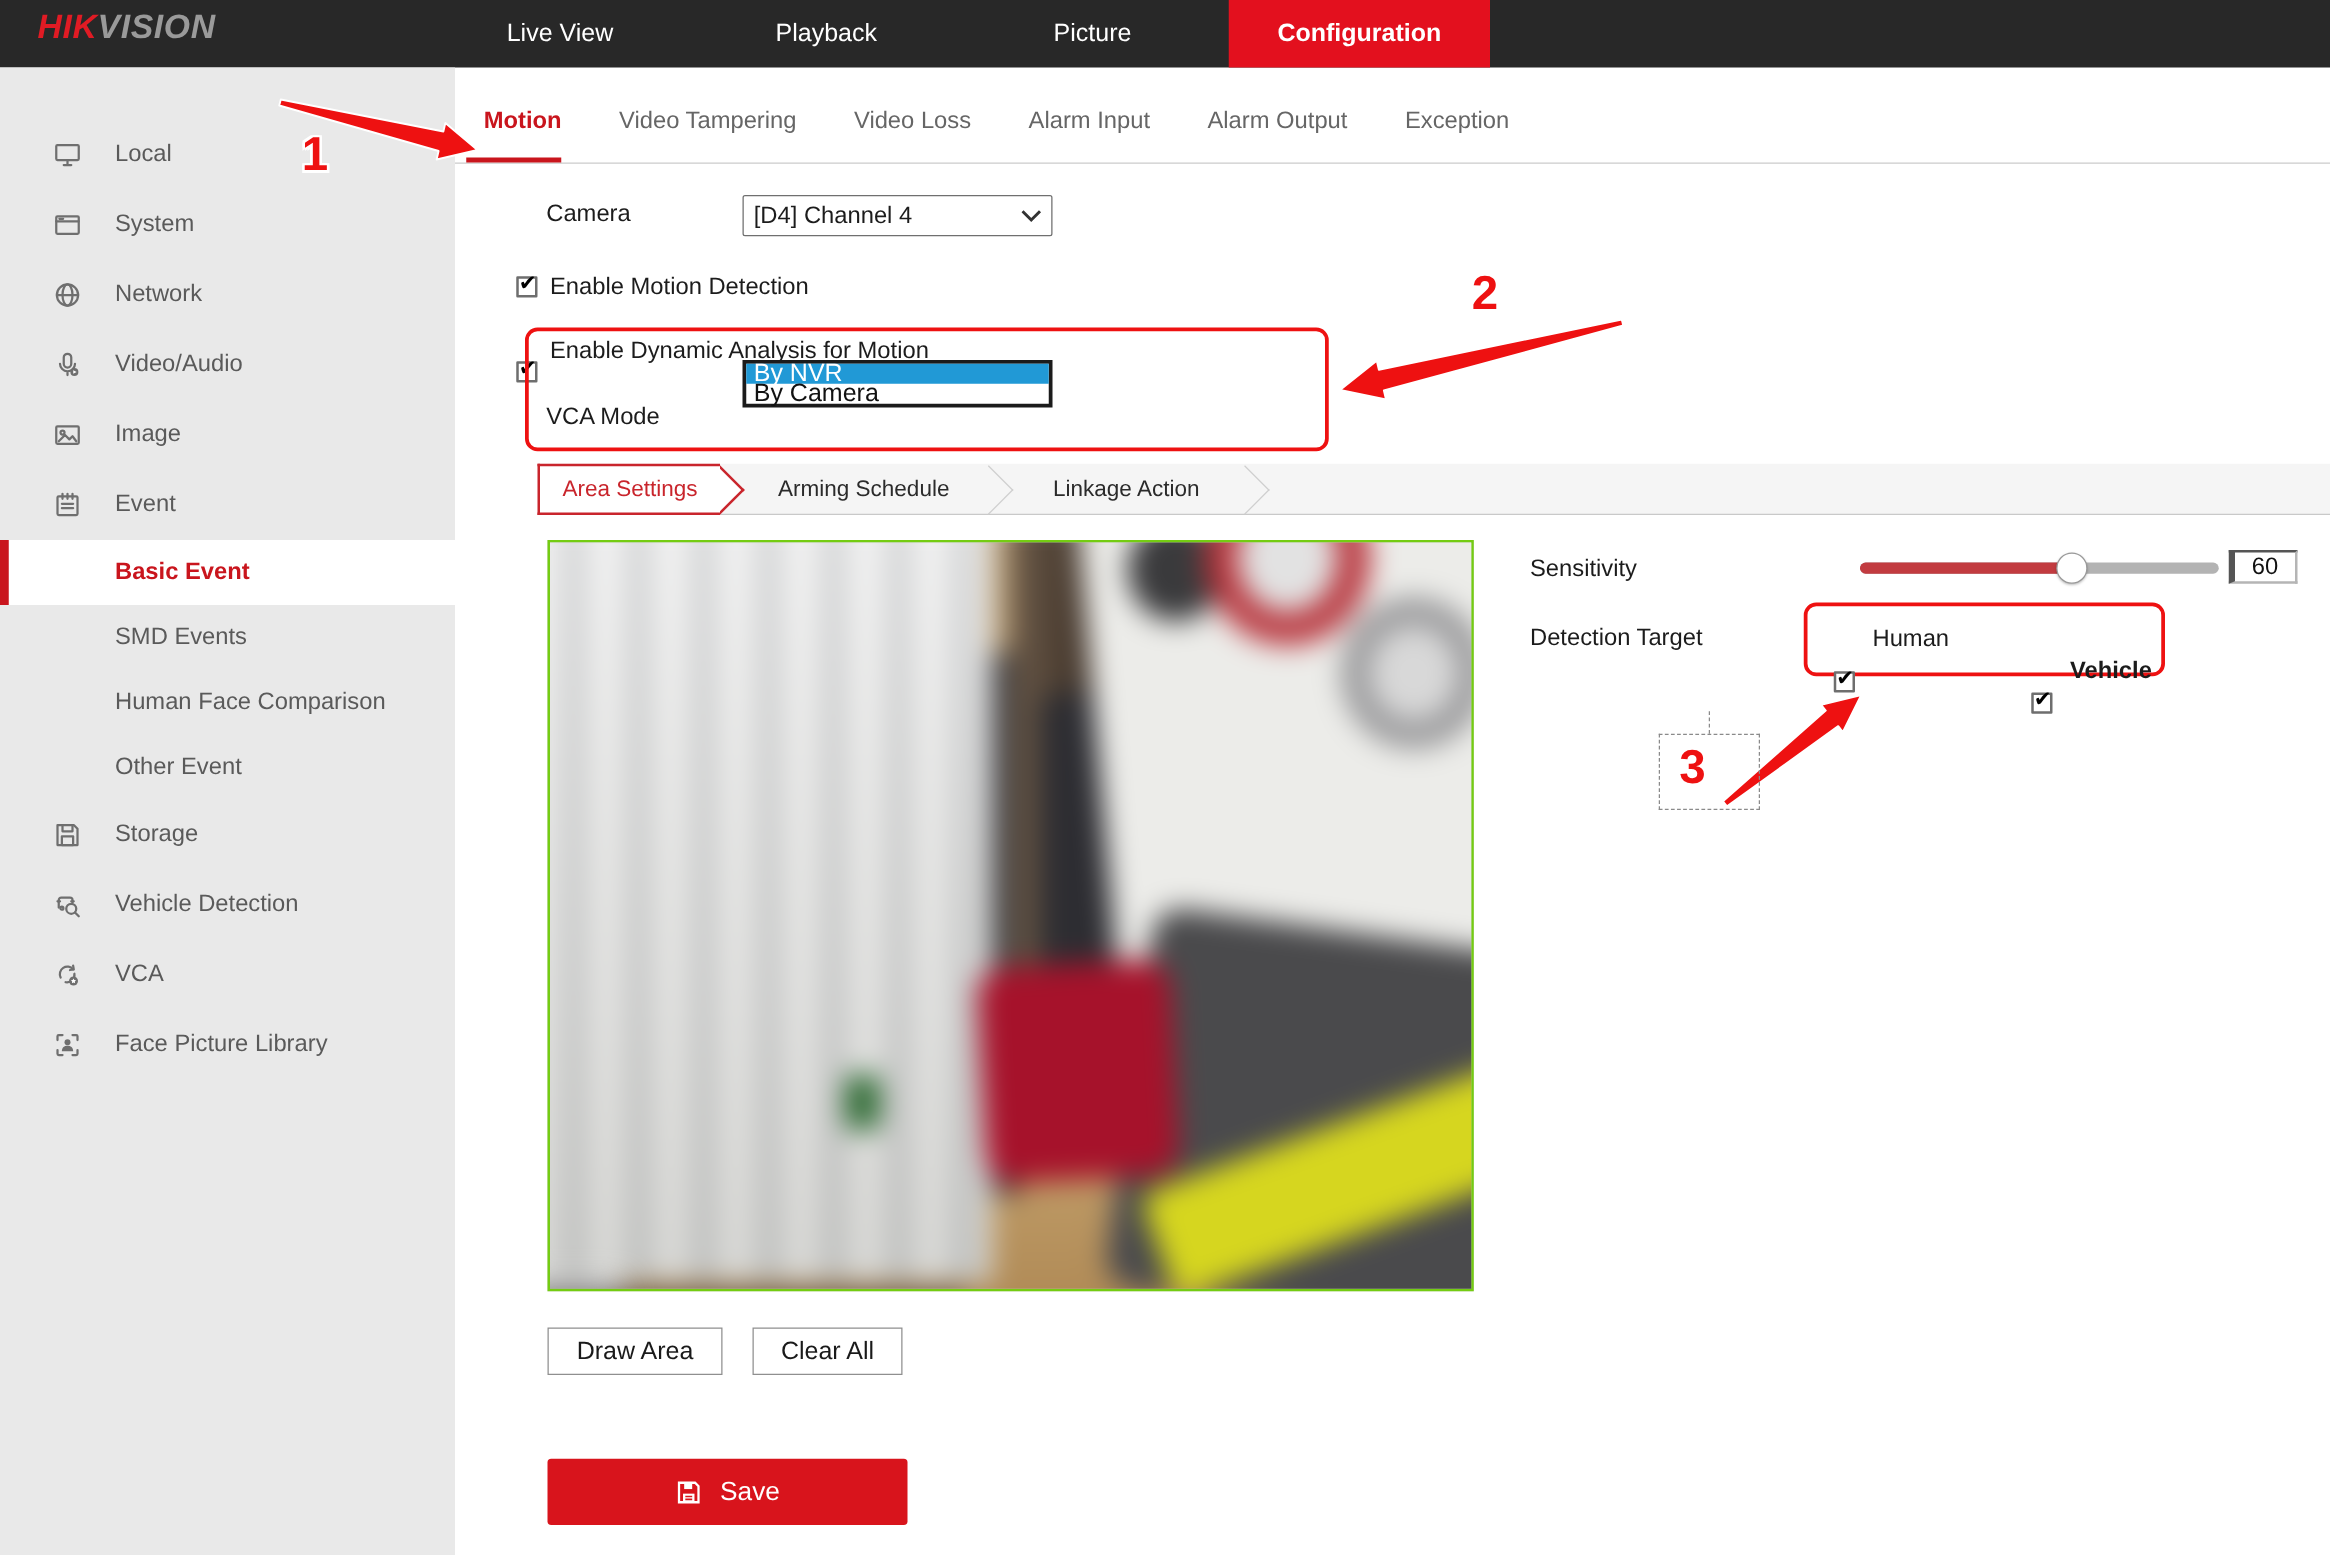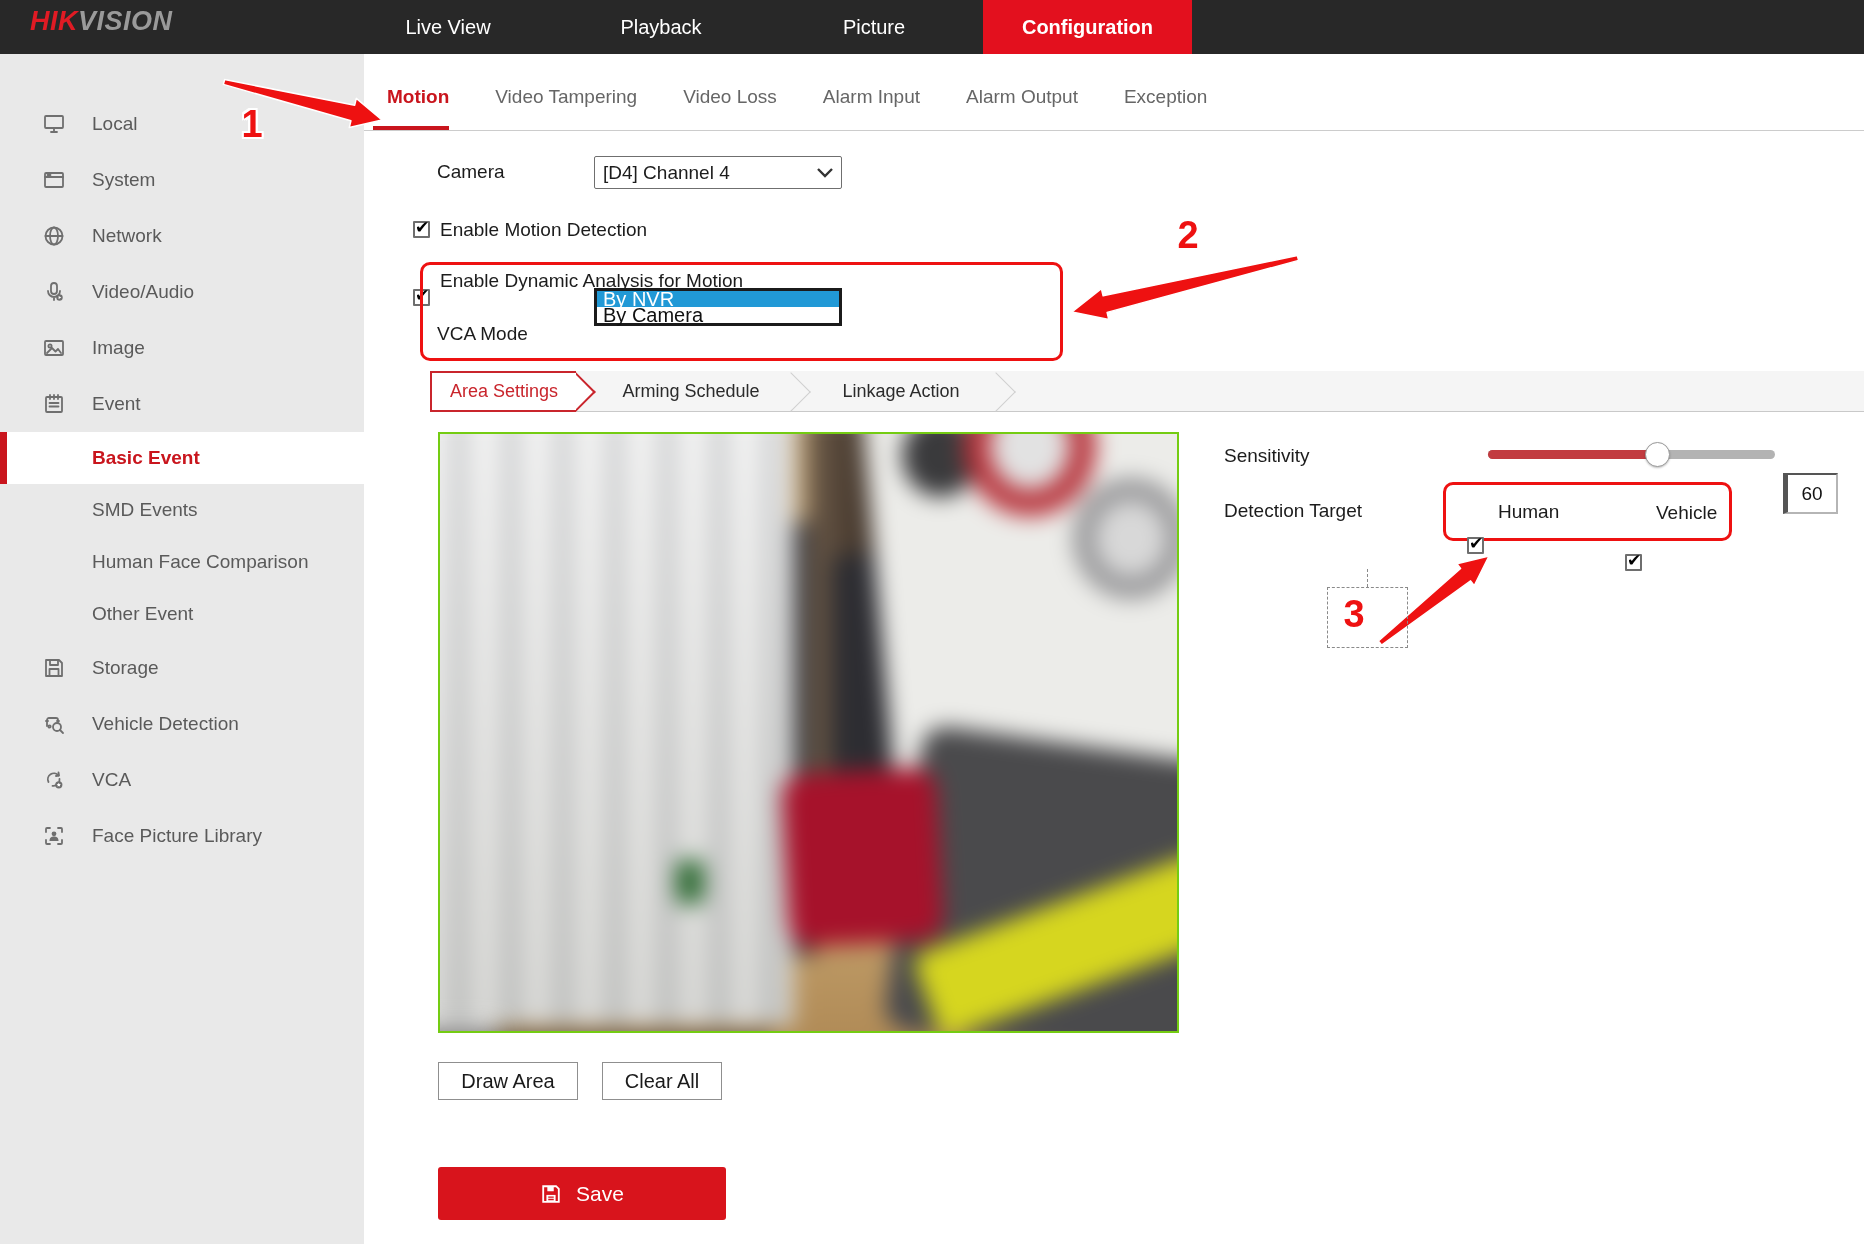--- a/index.html
+++ b/index.html
@@ -77,21 +77,21 @@
   .sc-dark{left:62%;top:52%;width:42%;height:48%;background:#4a4a4c;transform:rotate(8deg);border-radius:24px;}
   .sc-yellow{left:64%;top:76%;width:42%;height:14%;background:#d6d61f;transform:rotate(-20deg);border-radius:12px;}
   .sc-red{left:47%;top:56%;width:20%;height:27%;background:#a6122b;border-radius:22px;transform:rotate(-3deg);}
   .sc-green{left:33%;top:70%;width:3.5%;height:7%;background:#2e6b33;border-radius:6px;}
   .sc-strip{left:0;top:97%;width:45%;height:4%;background:rgba(45,42,40,.55);}
 
   
   .slider-track{left:1488px;top:450px;width:287px;height:9px;border-radius:5px;background:#b3b3b3;cursor:pointer;}
   .slider-fill{left:1488px;top:450px;width:172px;height:9px;border-radius:5px;background:#c23b40;}
   .slider-handle{left:1645px;top:442px;width:25px;height:25px;border-radius:50%;background:#ffffff;border:1.5px solid #999;box-sizing:border-box;box-shadow:0 1px 2px rgba(0,0,0,.25);cursor:grab;z-index:2;}
-  .valbox{left:1783px;top:440px;width:55px;height:41px;background:#fff;border:2px solid #b5b5b5;border-left:5px solid #555;border-top:2px solid #555;box-sizing:border-box;display:flex;align-items:center;justify-content:center;font-size:19px;color:#111;margin-top:33px;}
+  .valbox{left:1783px;top:440px;width:55px;height:27px;background:#fff;border:2px solid #b5b5b5;border-left:5px solid #555;border-top:2px solid #555;box-sizing:border-box;display:flex;align-items:center;justify-content:center;font-size:19px;color:#111;}
 
   .target-box{left:1443px;top:482px;width:289px;height:59px;border:3px solid #ee1111;border-radius:10px;box-sizing:border-box;}
 
   
   .btn{background:#fff;border:1.5px solid #8f8f8f;border-radius:0;box-sizing:border-box;display:flex;align-items:center;justify-content:center;font-size:20px;color:#1a1a1a;cursor:pointer;}
   .btn-draw{left:438px;top:1062px;width:140px;height:38px;}
   .btn-clear{left:602px;top:1062px;width:120px;height:38px;}
   .btn-save{left:438px;top:1167px;width:288px;height:53px;background:#d8141c;border-radius:3px;display:flex;align-items:center;justify-content:center;gap:14px;color:#fff;font-size:21px;cursor:pointer;}
 
   
@@ -289,21 +289,21 @@
 
 <div class="abs lbl" style="left:1224px;top:500px;">Detection Target</div>
 <div class="abs target-box"></div>
 <div class="abs chk" style="left:1467px;top:503px;">
     <span class="mark">✔</span>
   </div>
 <div class="abs lbl" style="left:1498px;top:501px;">Human</div>
 <div class="abs chk" style="left:1625px;top:503px;">
     <span class="mark">✔</span>
   </div>
-<div class="abs lbl" style="left:1656px;top:502px;">Vehicle</div>
+<div class="abs lbl" style="left:1656px;top:526px;font-weight:bold;">Vehicle</div>
 
 <div class="abs btn btn-draw">Draw Area</div>
 <div class="abs btn btn-clear">Clear All</div>
 <div class="abs btn-save">
   <span style="display:flex;">
       <svg width="22" height="22" viewBox="0 0 24 24">
         <path d="M3.5 3.5h14l3 3v14h-17z" fill="none" stroke="#fff" stroke-width="2"></path>
         <rect x="8" y="3.5" width="7" height="5.5" fill="#fff"></rect>
         <rect x="7" y="13" width="10" height="7.5" fill="#fff"></rect>
         <path d="M9 15.5h6M9 18h6" stroke="#d8141c" stroke-width="1.4"></path>

